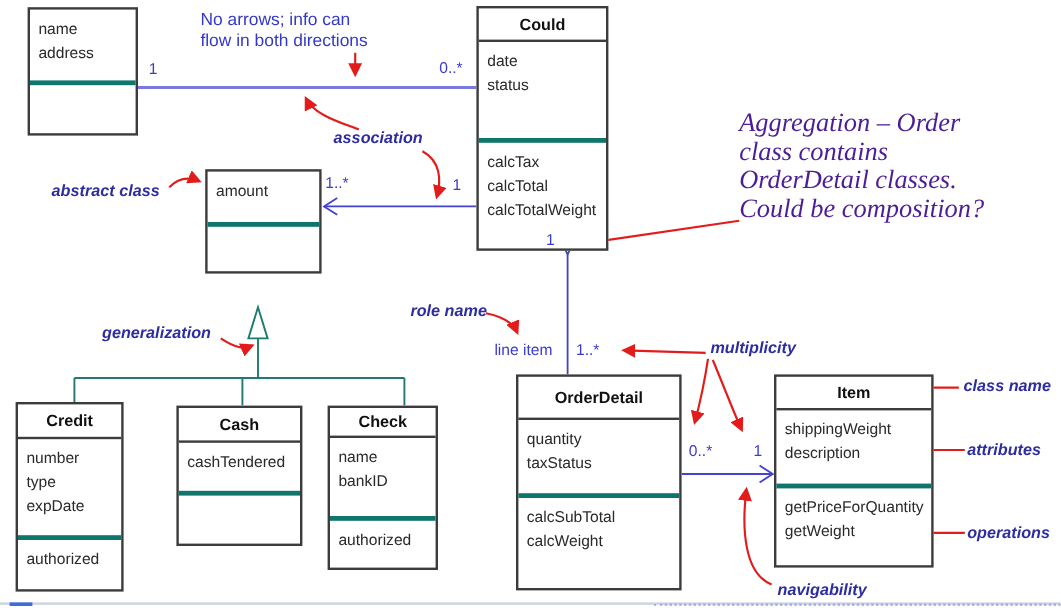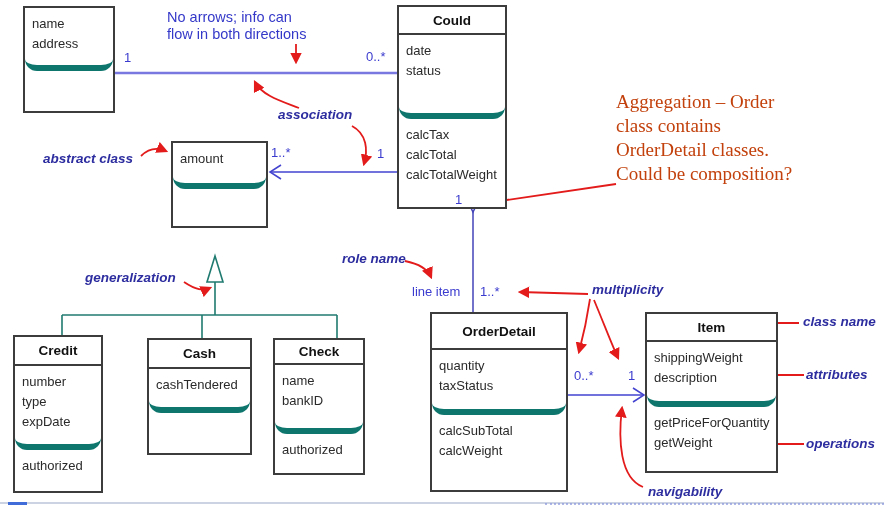--- a/index.html
+++ b/index.html
@@ -15,39 +15,40 @@
   }
   .uml-title{
     font-weight:bold;font-size:13.5px;color:#111;text-align:center;
     border-bottom:2px solid #3c3c3c;display:flex;align-items:center;justify-content:center;
     box-sizing:border-box;
   }
   .uml-attrs,.uml-ops{
     font-size:13px;color:#2a2a2a;line-height:20px;padding:6px 2px 0 7px;
     white-space:pre-line;box-sizing:border-box;
   }
-  .uml-attrs{border-bottom:6px solid #0f766e;border-radius:12px;}
+  .uml-attrs{border-bottom:4px solid #0f766e;}
   .abstract .uml-title{font-style:italic;}
 
   
   .mult{
     position:absolute;color:#3b3bcf;font-size:13px;white-space:nowrap;
   }
   
   .note-label{
     position:absolute;color:#2d2da0;font-size:13.5px;font-weight:bold;font-style:italic;white-space:nowrap;
   }
   
   .blue-note{
     position:absolute;color:#3438c8;font-size:14.5px;line-height:17px;white-space:pre-line;
   }
   
   .serif-note{
-    position:absolute;color:#c2410c;font-size:19px;line-height:24px;white-space:pre-line;
+    position:absolute;color:#4c1d95;font-size:22px;line-height:24px;white-space:pre-line;
     font-family:"Liberation Serif",serif;
+    font-style:italic;
   }
 
   
   .bottom-grey{position:absolute;left:0;top:502px;width:884px;height:2px;background:#ccd3e2;}
   .bottom-blue{position:absolute;left:8px;top:502px;width:19px;height:3px;background:#3f6cd8;}
   .bottom-dotted{position:absolute;left:545px;top:503px;width:339px;height:0;border-top:2px dotted #8894dd;opacity:.65;}
 </style>
 </head>
 <body>
 

